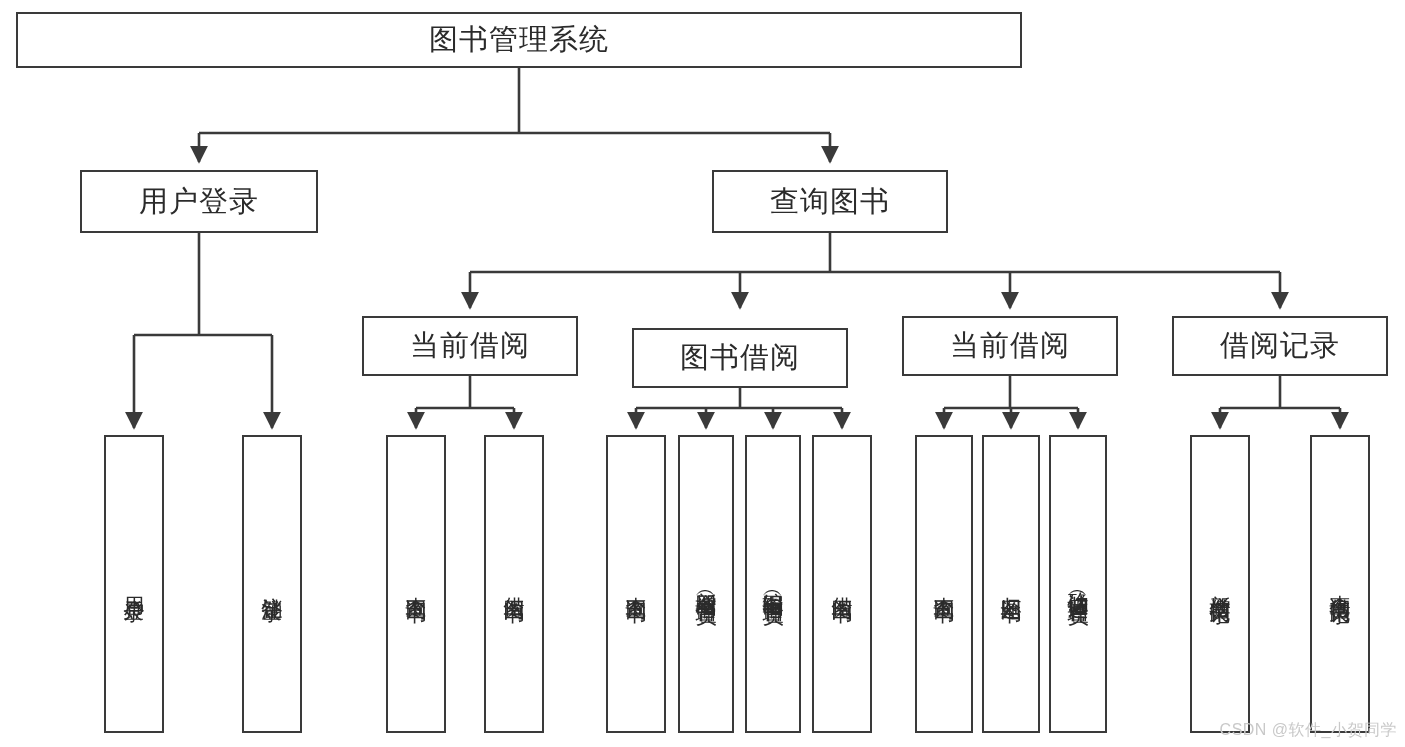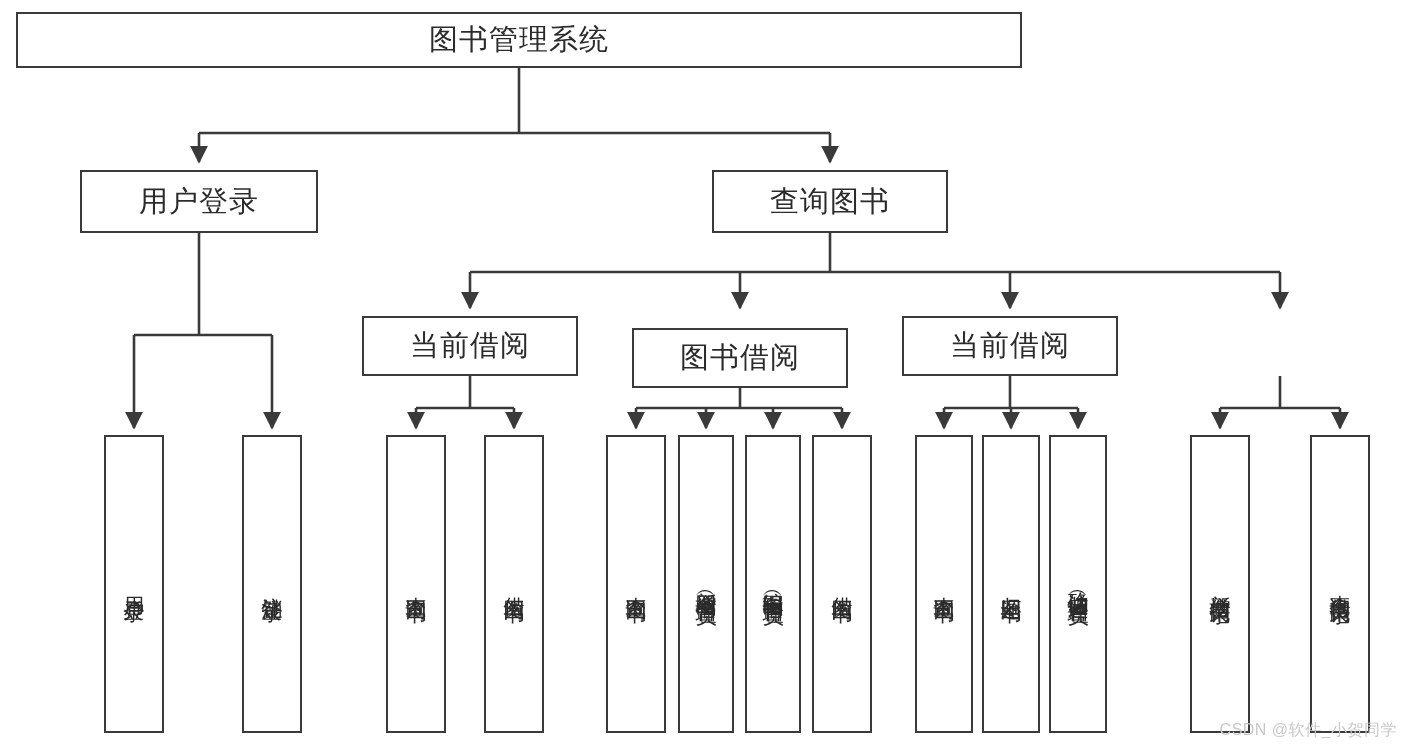--- a/index.html
+++ b/index.html
@@ -138,20 +138,23 @@
 
   <div class="node horiz" style="left: 362px; top: 316px; width: 216px; height: 60px;">
     <span class="label">当前借阅</span>
   </div>
   <div class="node horiz" style="left: 632px; top: 328px; width: 216px; height: 60px;">
     <span class="label">图书借阅</span>
   </div>
   <div class="node horiz" style="left: 902px; top: 316px; width: 216px; height: 60px;">
     <span class="label">当前借阅</span>
   </div>
+  <div class="node horiz" style="left: 1172px; top: 316px; width: 216px; height: 60px;">
+    <span class="label">借阅记录</span>
+  </div>
 
   <div class="node vert" style="left: 104px; top: 435px; width: 60px; height: 298px;">
     <span class="label">用户登录</span>
   </div>
   <div class="node vert" style="left: 242px; top: 435px; width: 60px; height: 298px;">
     <span class="label">注销登录</span>
   </div>
   <div class="node vert" style="left: 386px; top: 435px; width: 60px; height: 298px;">
     <span class="label">查询图书</span>
   </div>

